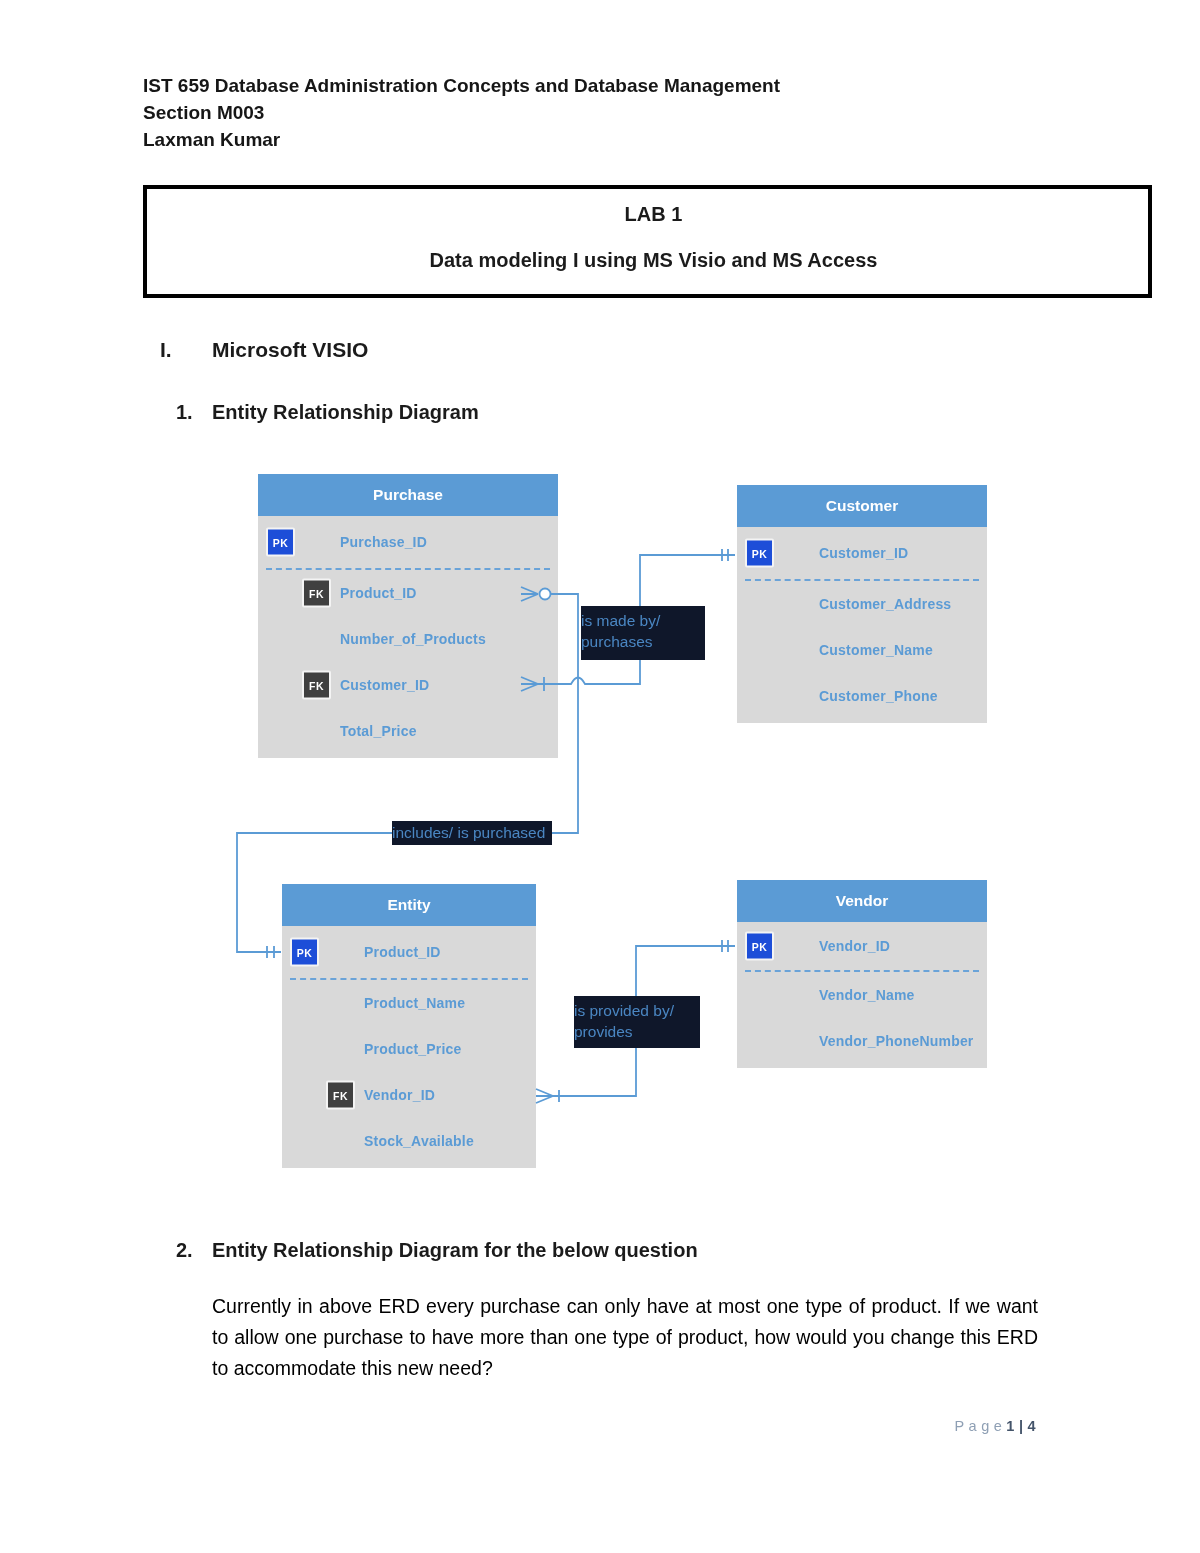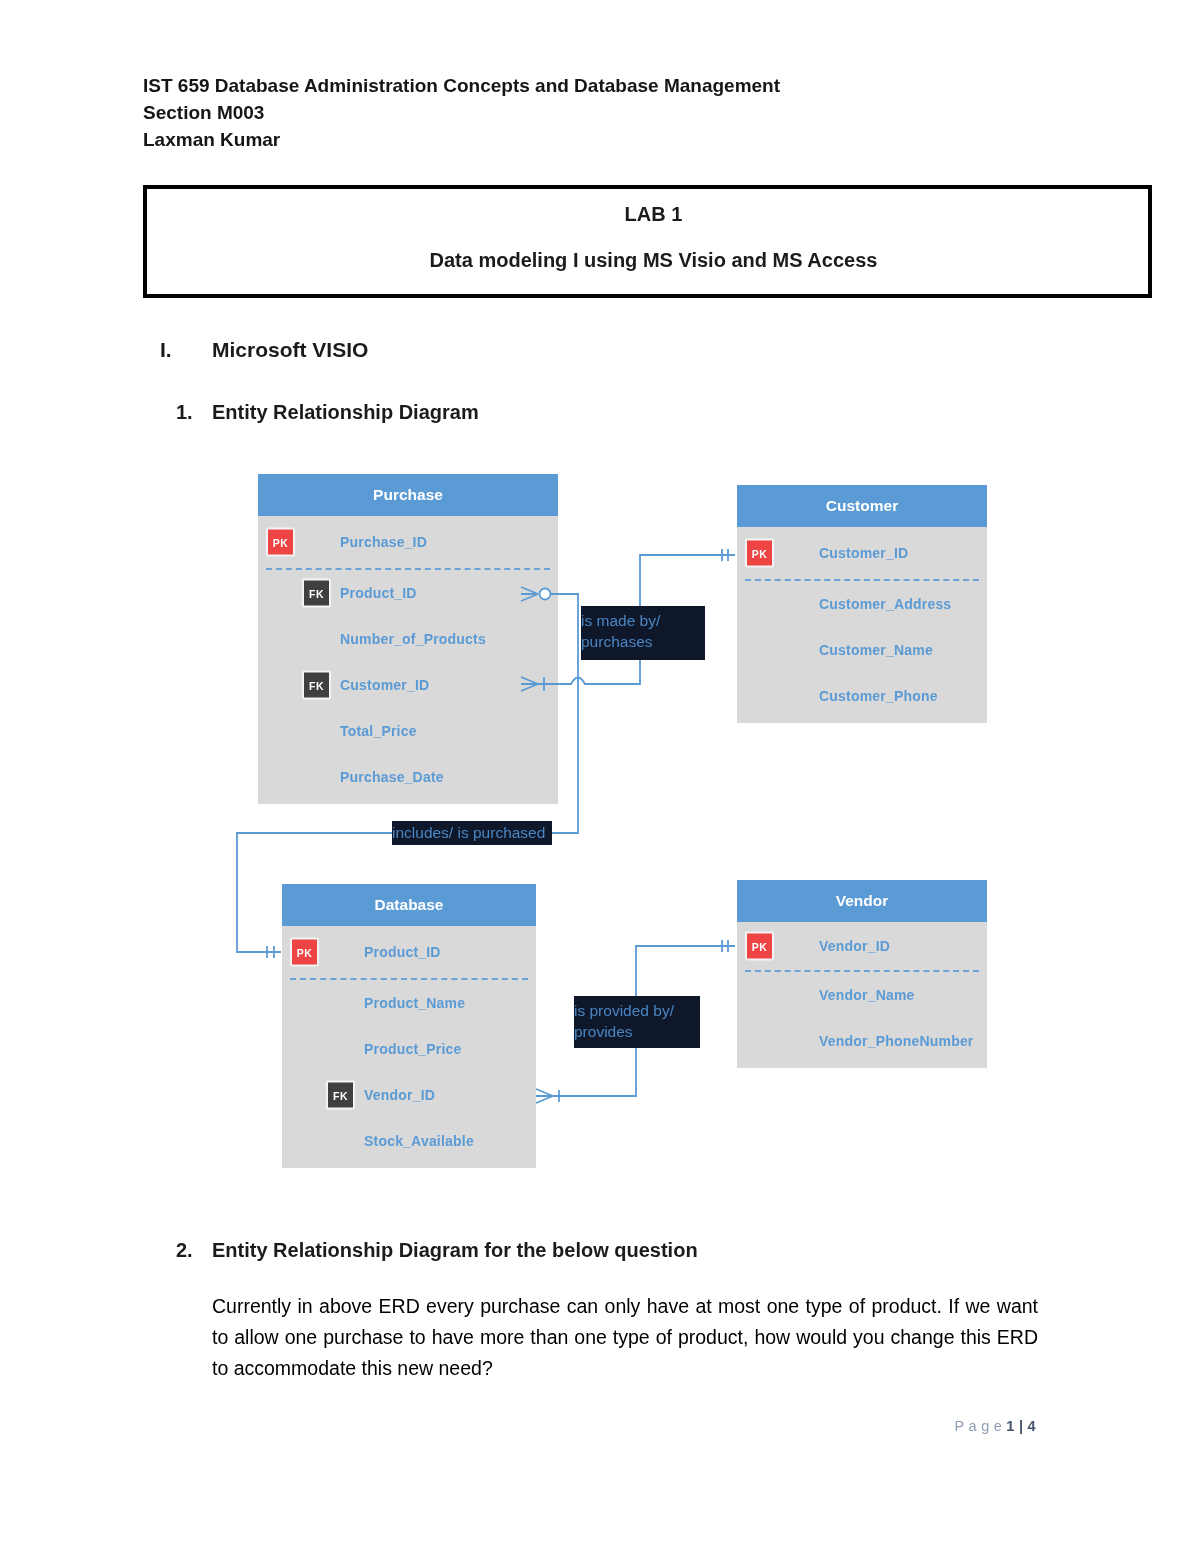--- a/index.html
+++ b/index.html
@@ -36,21 +36,21 @@
   }
   .entity-body { background:#d9d9d9; padding-bottom:4px; }
   .erow { position:relative; height:46px; }
   .erow.first { height:52px; }
   .badge {
     position:absolute; left:8px; top:50%; transform:translateY(-50%);
     width:25px; height:25px; border:2px solid #f4f4f4; border-radius:2px;
     display:flex; align-items:center; justify-content:center;
     font-size:10.5px; font-weight:700; color:#fff; letter-spacing:0.5px;
   }
-  .badge.pk { background:#ef4444; }
+  .badge.pk { background:#1d4ed8; }
   .badge.fk { background:#404040; left:44px; }
   .attr {
     position:absolute; left:82px; top:50%; transform:translateY(-50%);
     font-size:14px; color:#5b9bd5; font-weight:700; letter-spacing:0.2px;
   }
   .sep { border-top:2px dashed #6aa3d8; margin:0 8px; height:0; }
   .connector-layer { position:absolute; left:0; top:0; width:1200px; height:1553px; z-index:2; pointer-events:none; }
   .rel-label {
     position:absolute; z-index:3; background:#0f172a; color:#4a86c2;
     font-size:15.5px; line-height:21px; text-align:left; font-weight:400;
@@ -97,23 +97,20 @@
       <div class="erow">
         <span class="attr">Number_of_Products</span>
       </div>
       <div class="erow">
         <span class="badge fk">FK</span>
         <span class="attr">Customer_ID</span>
       </div>
       <div class="erow">
         <span class="attr">Total_Price</span>
       </div>
-      <div class="erow">
-        <span class="attr">Purchase_Date</span>
-      </div>
     </div>
   </div>
 
   <div class="entity" style="left:737px; top:485px; width:250px;">
     <div class="entity-header">Customer</div>
     <div class="entity-body">
       <div class="erow first">
         <span class="badge pk">PK</span>
         <span class="attr">Customer_ID</span>
       </div>
@@ -124,21 +121,21 @@
       <div class="erow">
         <span class="attr">Customer_Name</span>
       </div>
       <div class="erow">
         <span class="attr">Customer_Phone</span>
       </div>
     </div>
   </div>
 
   <div class="entity" style="left:282px; top:884px; width:254px;">
-    <div class="entity-header">Database</div>
+    <div class="entity-header">Entity</div>
     <div class="entity-body">
       <div class="erow first">
         <span class="badge pk">PK</span>
         <span class="attr">Product_ID</span>
       </div>
       <div class="sep"></div>
       <div class="erow">
         <span class="attr">Product_Name</span>
       </div>
       <div class="erow">

